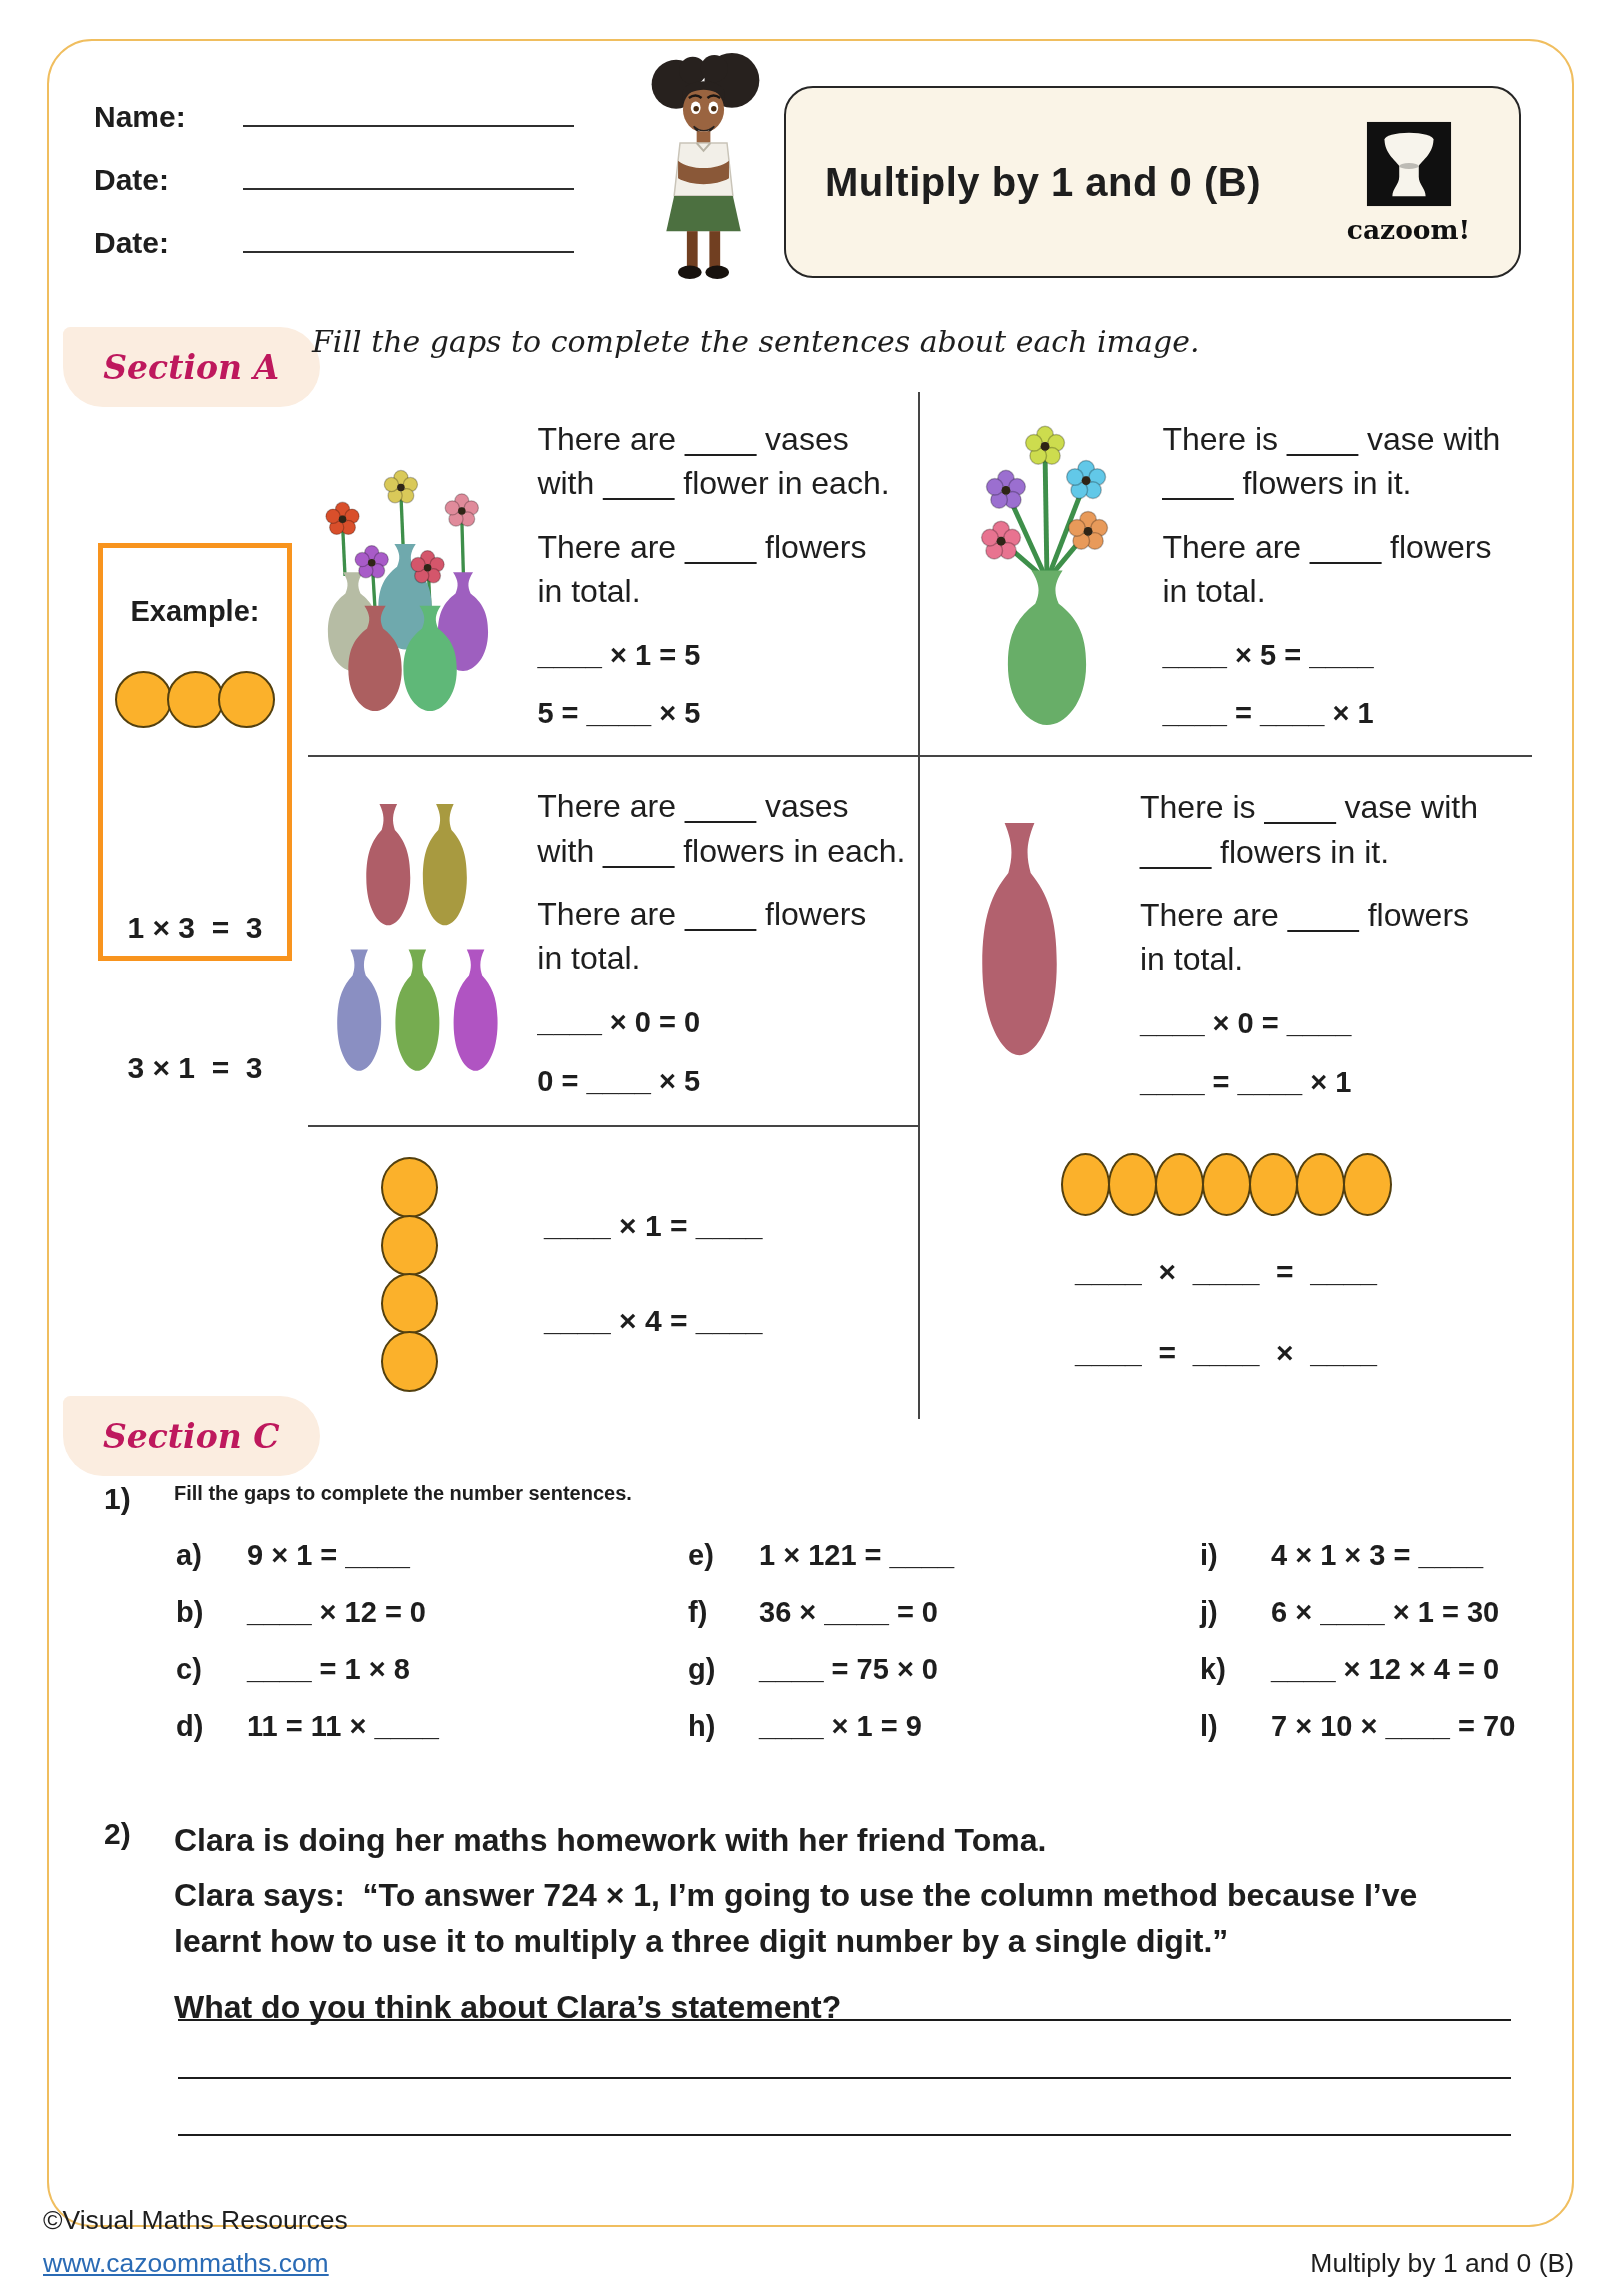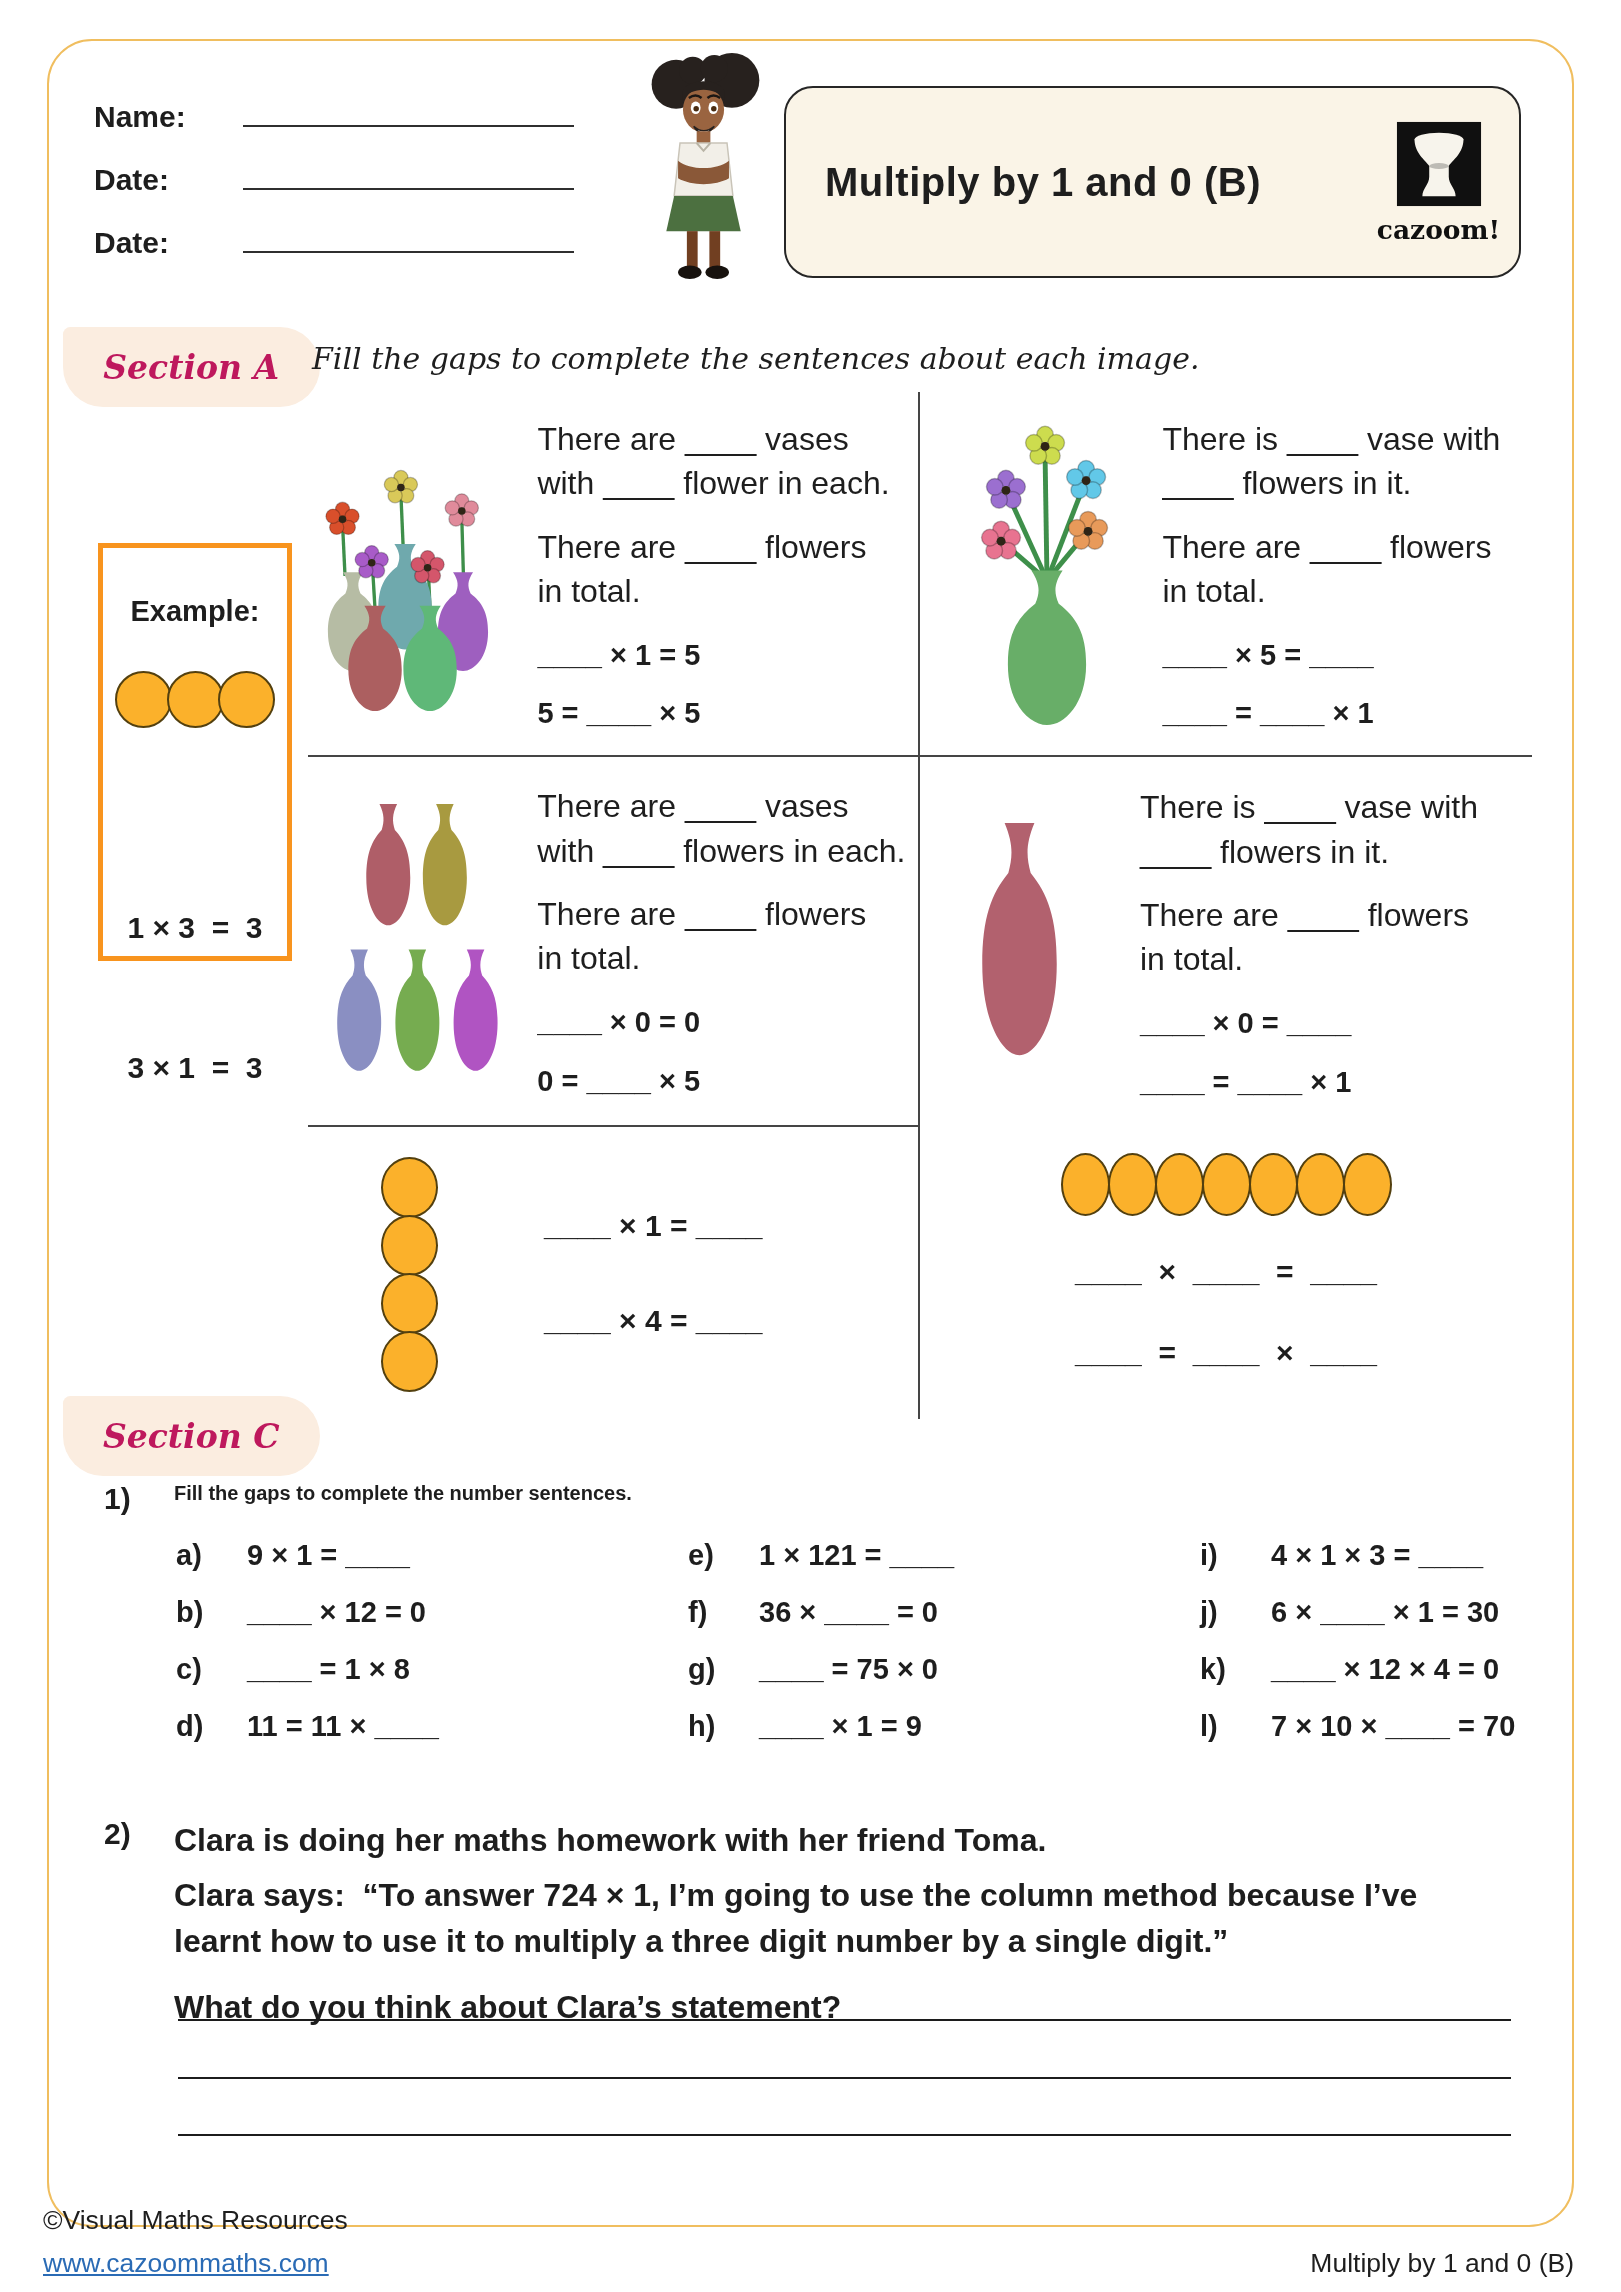--- a/index.html
+++ b/index.html
@@ -7,27 +7,27 @@
   .sheet{position:absolute;left:47px;top:39px;width:1527px;height:2188px;border:2.9px solid #F0BE5F;border-radius:45px;box-sizing:border-box;background:#fff;}
 
   
   .fields{position:absolute;left:45px;top:57px;}
   .frow{height:63px;}
   .flabel{display:inline-block;width:149px;font-size:30px;font-weight:bold;}
   .wline{display:inline-block;width:331px;height:27.4px;border-bottom:2.9px solid #2f2f2f;}
   .student{position:absolute;left:582px;top:7.8px;}
   .title-box{position:absolute;left:735px;top:45px;width:737px;height:192px;background:#FAF4E7;border:2.9px solid #262626;border-radius:29px;box-sizing:border-box;display:flex;align-items:center;}
   .title-text{flex:1;padding-left:39px;font-size:40px;font-weight:bold;letter-spacing:0.5px;}
-  .logo{width:147px;text-align:center;padding-right:7px;}
+  .logo{width:147px;text-align:center;padding-right:37px;}
   .logo-text{font-family:"DejaVu Serif",serif;font-weight:bold;font-size:26.5px;color:#101010;margin-top:2px;}
 
   
   .pill{position:absolute;left:13.7px;width:257px;height:80px;background:#FBEDE0;border-radius:7.8px 43px 43px 43px;display:flex;align-items:center;justify-content:center;}
   .pill-label{font-family:"DejaVu Serif",serif;font-style:italic;font-weight:bold;font-size:33px;color:#be185d;}
-  .instruction{position:absolute;left:263px;top:300px;font-family:"DejaVu Serif",serif;font-style:italic;font-size:30px;}
+  .instruction{position:absolute;left:263px;top:283px;font-family:"DejaVu Serif",serif;font-style:italic;font-size:30px;}
 
   
   .example{position:absolute;left:49px;top:502px;width:194px;height:418px;border:5.9px solid #F8941E;box-sizing:border-box;text-align:center;padding-top:47px;}
   .example-label{font-size:29px;font-weight:bold;}
   .counters-row{margin-top:43px;display:flex;justify-content:center;}
   .counter{background:#FBB12B;border:2.9px solid #53400f;border-radius:50%;display:inline-block;box-sizing:border-box;}
   .c-ex{width:57px;height:57px;margin:0 -2.9px;}
   .example-eqs{margin-top:84px;font-size:30px;font-weight:bold;line-height:1.55;white-space:pre-wrap;}
 
   

